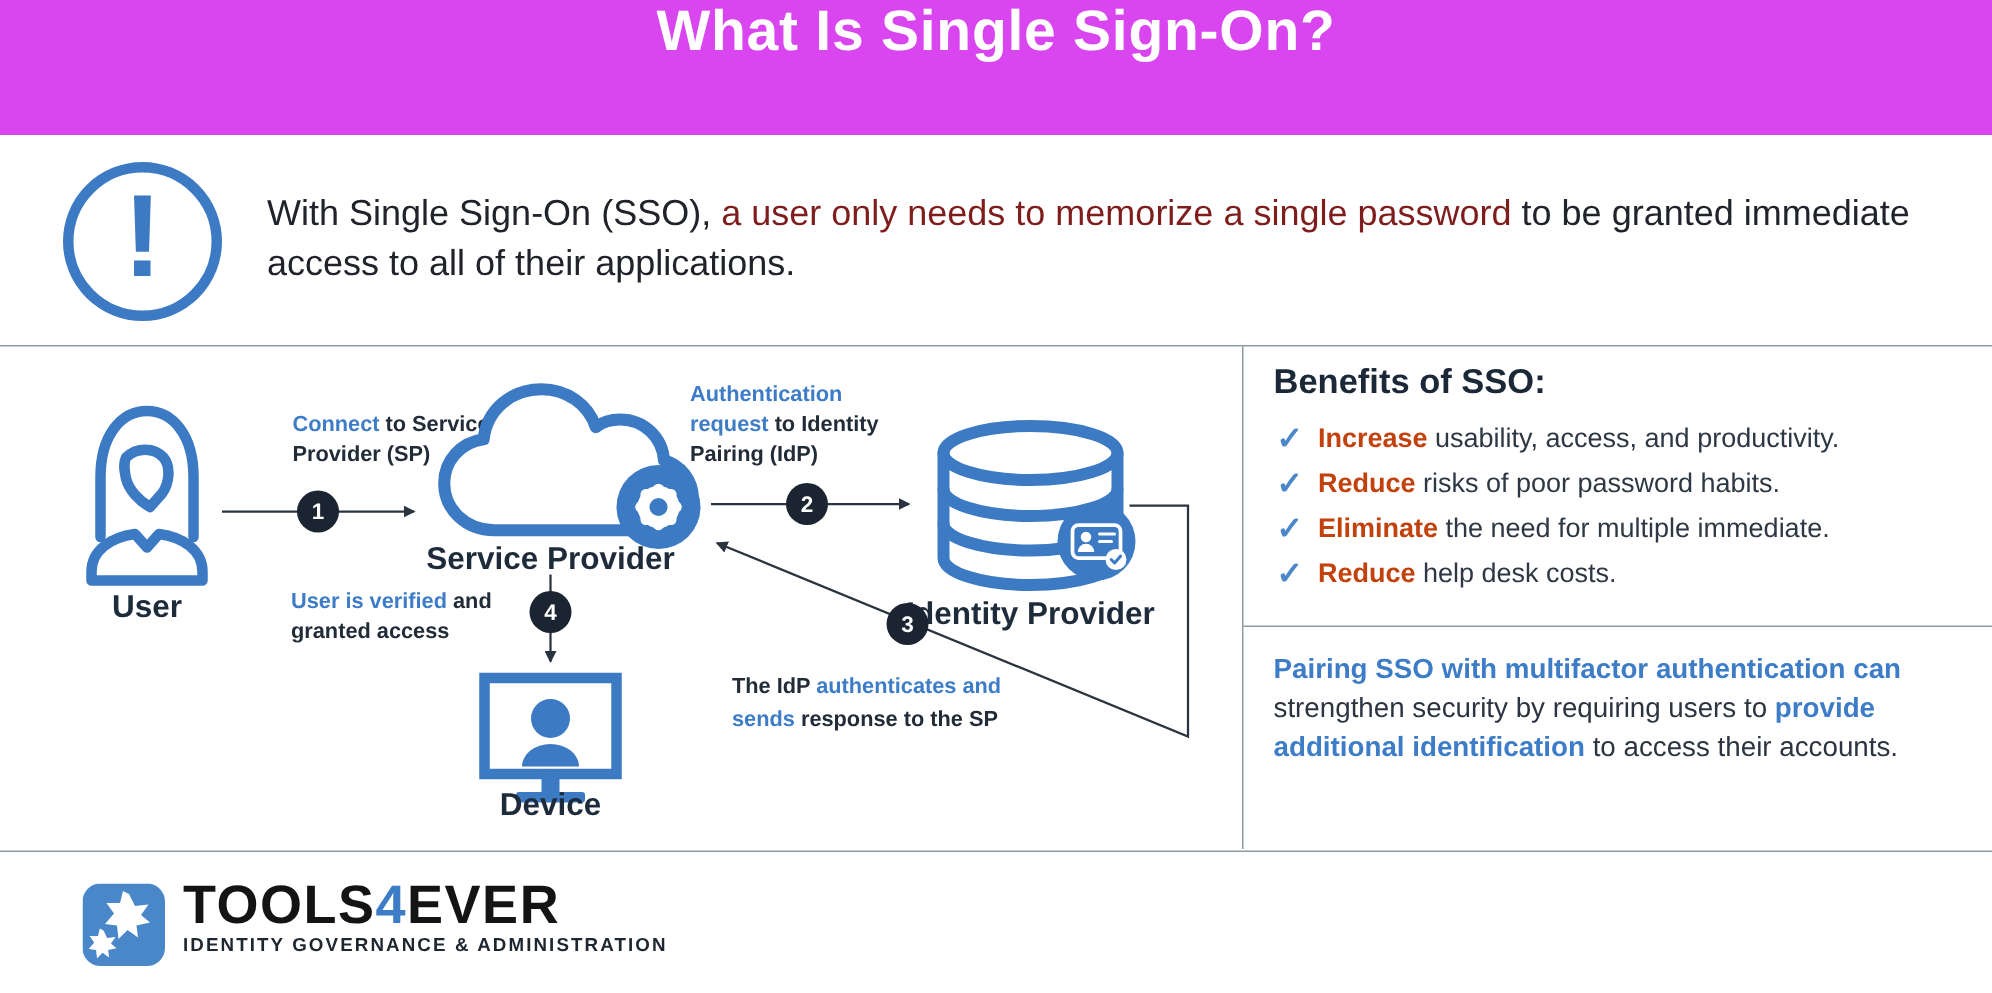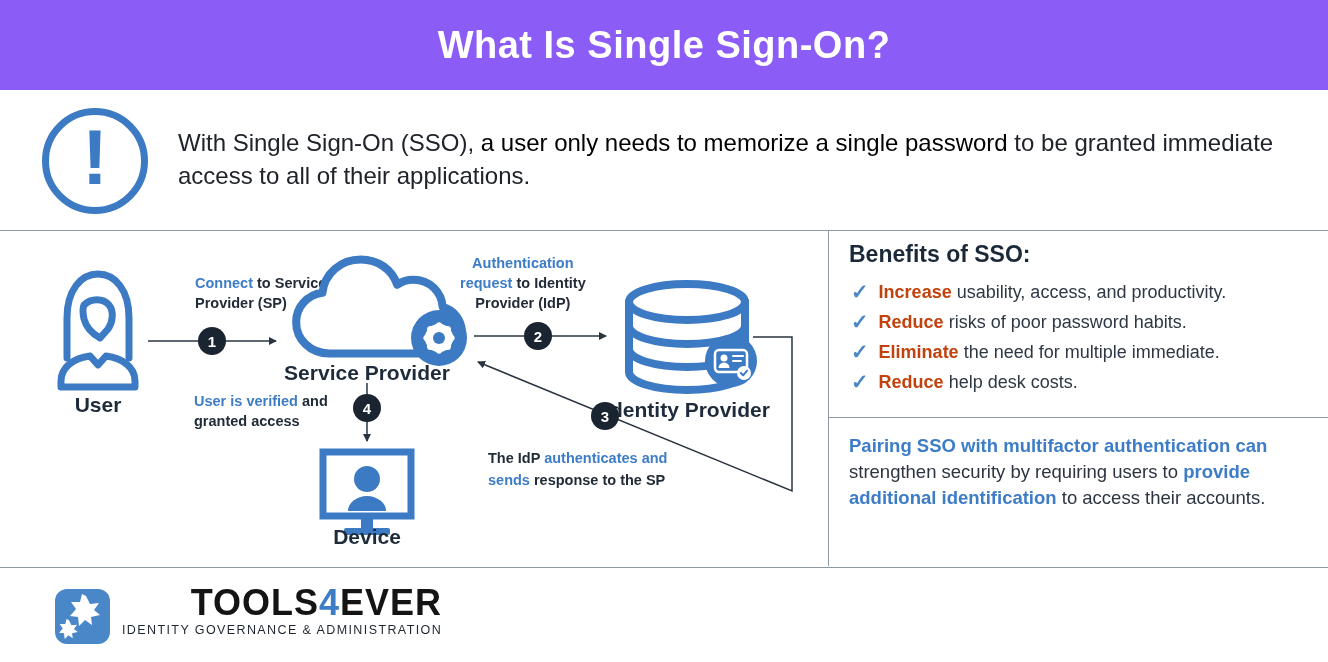--- a/index.html
+++ b/index.html
@@ -2,32 +2,32 @@
 <html><head>
 <meta charset="utf-8">
 <style>
   * { margin:0; padding:0; box-sizing:border-box; }
   html,body { background:#fff; }
   body { font-family:"Liberation Sans", sans-serif; }
   #page { position:relative; width:1328px; height:662px; background:#fff; overflow:hidden; }
 
   
   .header { position:absolute; top:0; left:0; width:1328px; height:90px;
-            background:#8b5cf6; display:flex; align-items:center; justify-content:center; }
+            background:#d946ef; display:flex; align-items:flex-start; justify-content:center; }
   .header h1 { color:#fff; font-size:38px; font-weight:bold; letter-spacing:.5px; }
 
   
   .intro { position:absolute; top:90px; left:0; width:1328px; height:142px; background:#fff; }
   .bang { position:absolute; left:42px; top:18px; width:106px; height:106px;
           border:7px solid #3d7ac4; border-radius:50%;
           display:flex; align-items:center; justify-content:center; }
   .bang span { color:#3d7ac4; font-size:78px; font-weight:bold; line-height:1; padding-bottom:8px; }
   .intro-text { position:absolute; left:178px; top:36px; width:1118px;
                 font-size:24px; line-height:33px; color:#20242a; }
-  .intro-text .em { color:#000000; }
+  .intro-text .em { color:#7f1d1d; }
 
   
   .main { position:absolute; top:230px; left:0; width:1328px; height:338px;
           border-top:1.5px solid #8f99a3; border-bottom:1.5px solid #8f99a3; }
   .diagram { position:absolute; left:0; top:0; width:828px; height:335px; }
   .overlay { position:absolute; left:0; top:0; }
 
   .node-label { position:absolute; text-align:center; font-size:21px; font-weight:600;
                 color:#1d2b3a; }
 
@@ -50,24 +50,24 @@
   .benefit .em { color:#c2410c; font-weight:bold; }
   .panel-divider { position:absolute; left:0; top:186px; width:100%; height:0;
                    border-top:1.5px solid #8f99a3; }
   .mfa { position:absolute; left:20px; top:202px; width:466px; font-size:18.5px;
          line-height:26px; color:#2b3440; }
   .mfa .em { color:#3d7cc7; font-weight:bold; }
 
   
   .footer { position:absolute; top:568px; left:0; width:1328px; height:94px; background:#fff; }
   .logo-icon { position:absolute; left:55px; top:21px; }
-  .brand { position:absolute; left:122px; top:16px;text-align:right; }
+  .brand { position:absolute; left:122px; top:16px; }
   .brand-word { font-size:36px; font-weight:bold; letter-spacing:1px; color:#141414; line-height:38px; }
   .brand-word .num { color:#3d7cc7; }
-  .brand-tag { font-size:12.5px; font-weight:normal; letter-spacing:1.4px; color:#1e2630; margin-top:1px; }
+  .brand-tag { font-size:12.5px; font-weight:bold; letter-spacing:1.4px; color:#1e2630; margin-top:1px; }
 </style>
 </head>
 <body>
 
 <div id="page">
 
   <div class="header">
     <h1>What Is Single Sign-On?</h1>
   </div>
 
@@ -116,24 +116,24 @@
         <circle r="28" fill="#3d7ac4"></circle>
         <g fill="#ffffff">
           <rect x="-12" y="-12" width="24" height="24" rx="3.5"></rect>
           <rect x="-12" y="-12" width="24" height="24" rx="3.5" transform="rotate(45)"></rect>
           <circle r="14"></circle>
         </g>
         <circle r="6" fill="#3d7ac4"></circle>
       </svg>
       <div class="node-label" style="left:277px; top:130px; width:180px;">Service Provider</div>
 
-      <div class="anno" style="left:460px; top:22px;text-align:center;">
+      <div class="anno" style="left:460px; top:22px;">
         <div class="em">Authentication</div>
         <div><span class="em">request</span><span> to Identity</span></div>
-        <div>Provider (IdP)</div>
+        <div>Pairing (IdP)</div>
       </div>
       <div class="badge" style="left:524px; top:91px;">2</div>
 
       <svg class="icon-abs" style="left:615px; top:45px;" width="145" height="125" viewBox="0 0 145 125">
         <g fill="none" stroke="#3d7ac4" stroke-width="8" stroke-linecap="round">
           <ellipse cx="72" cy="26" rx="58" ry="18"></ellipse>
           <path d="M14,26 L14,96 A58,18 0 0 0 130,96 L130,26"></path>
           <path d="M14,50 A58,18 0 0 0 130,50"></path>
           <path d="M14,73 A58,18 0 0 0 130,73"></path>
         </g>

